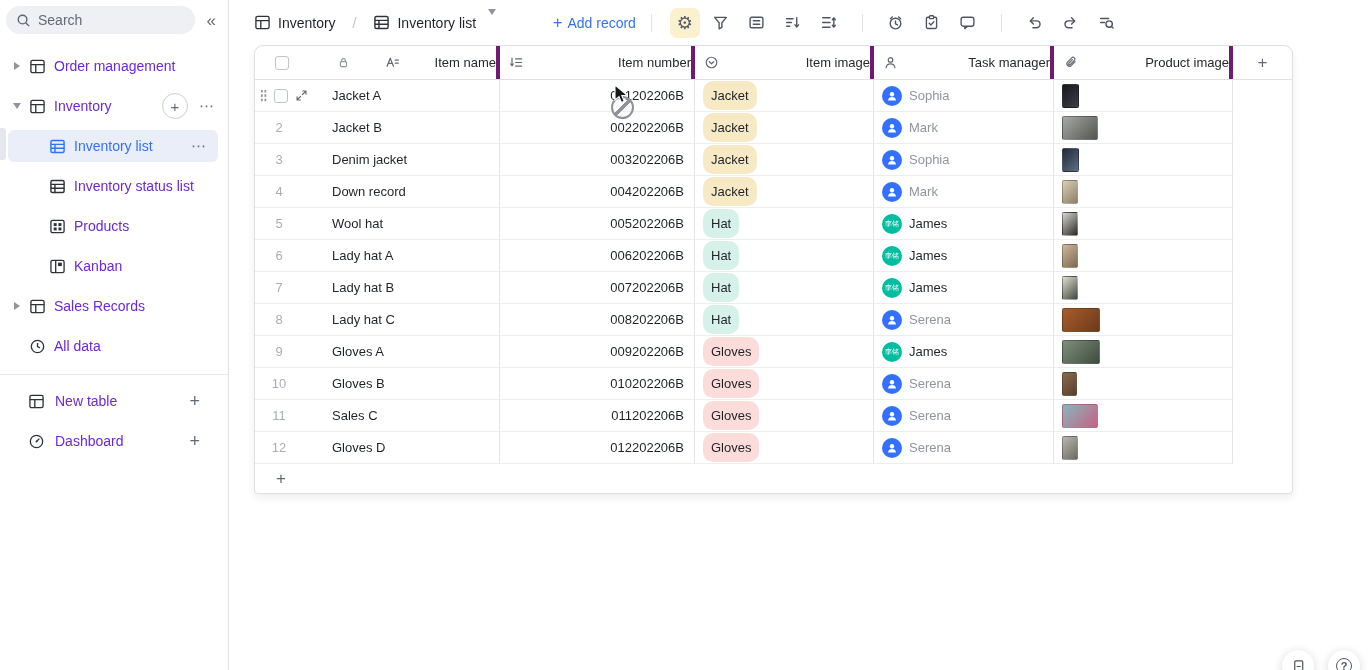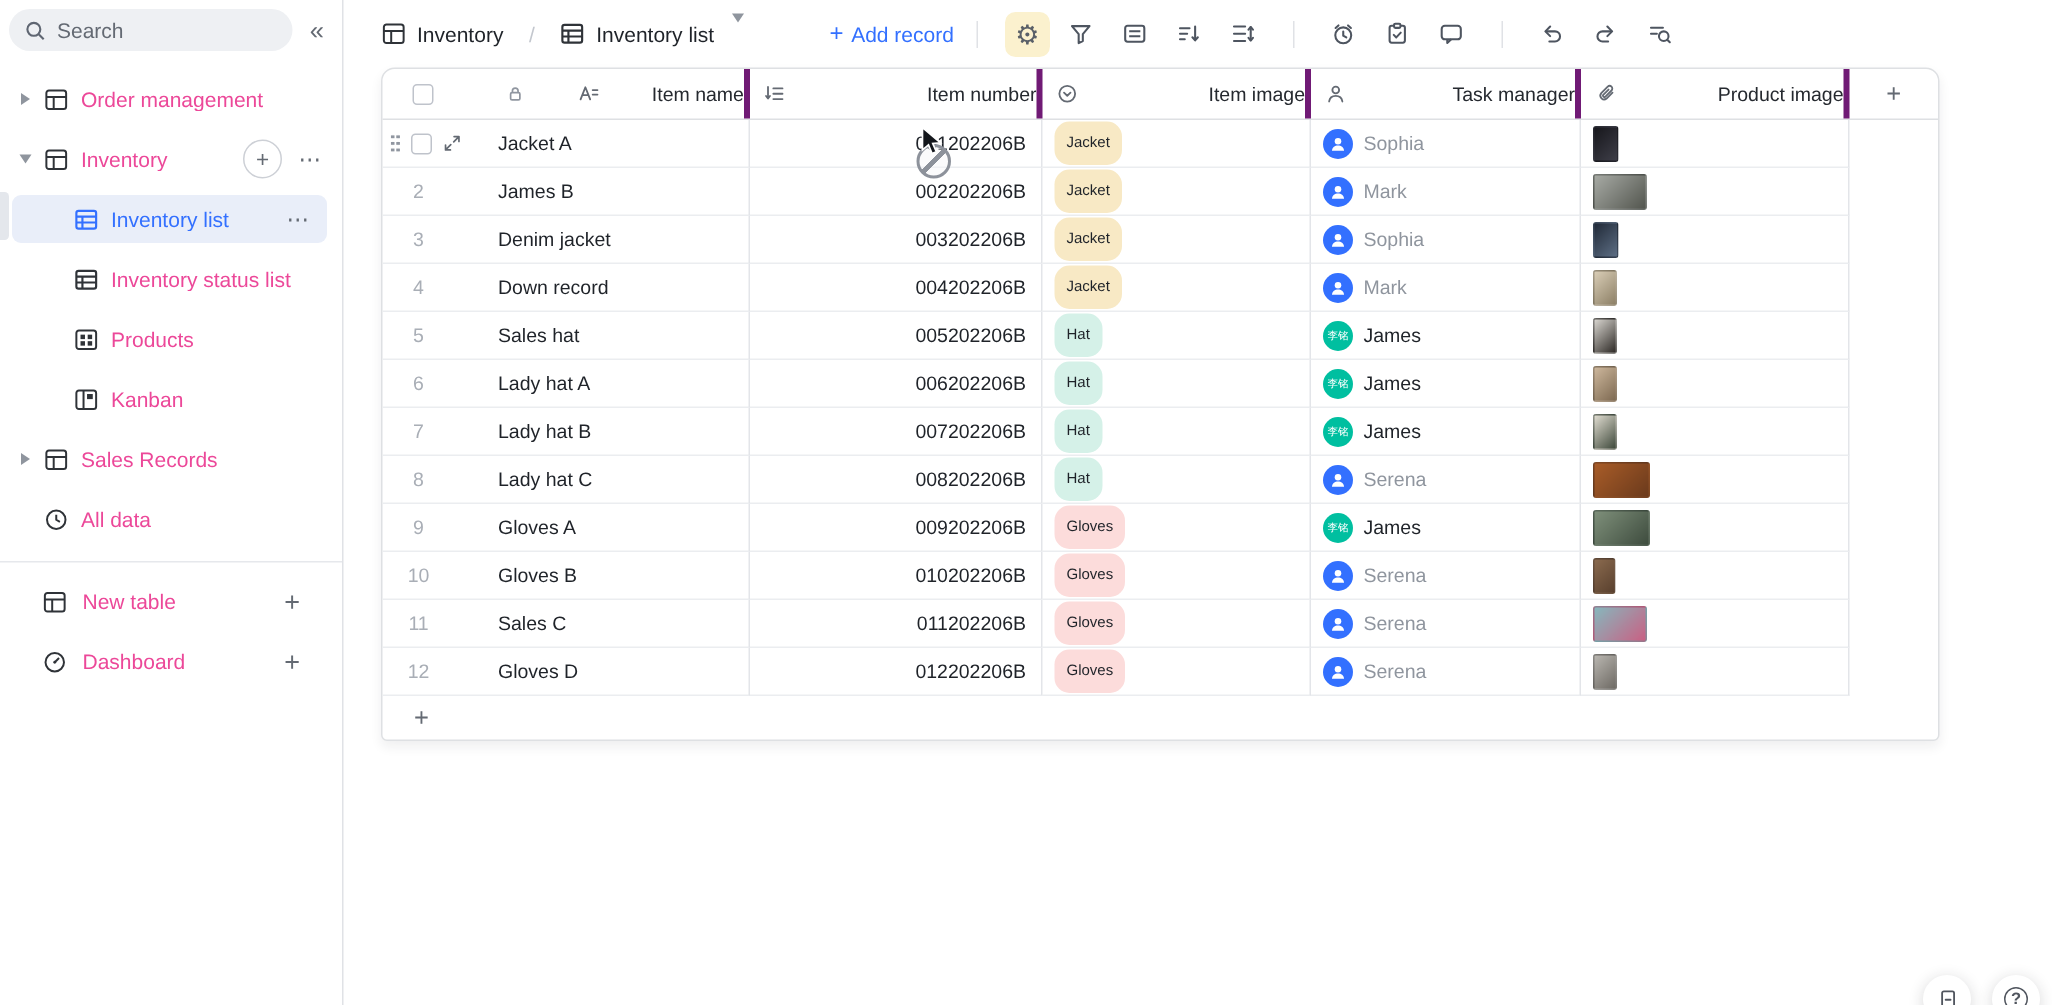--- a/index.html
+++ b/index.html
@@ -12,21 +12,21 @@
   .search-pill{flex:1;height:28px;background:#eef0f3;border-radius:14px;display:flex;align-items:center;
                padding:0 10px;gap:7px;}
   .search-ph{font-size:14px;color:#646a73;}
   .collapse-btn{font-size:17px;color:#646a73;cursor:pointer;padding:0 4px;line-height:1;}
   .side-nav{padding-top:6px;}
   .nav-row{height:40px;display:flex;align-items:center;font-size:14px;}
   .nav-row.lvl0{padding:0 10px 0 12px;gap:8px;}
   .caret{width:9px;flex:none;display:flex;justify-content:center;}
   .caret-r{width:0;height:0;border-left:6px solid #8f959e;border-top:4.5px solid transparent;border-bottom:4.5px solid transparent;}
   .caret-d{width:0;height:0;border-top:6px solid #8f959e;border-left:4.5px solid transparent;border-right:4.5px solid transparent;}
-  .nav-label{flex:1;color:#ec4899;white-space:nowrap;overflow:hidden;}
+  .nav-label{flex:1;color:#6d28d9;white-space:nowrap;overflow:hidden;}
   .plus-pill{width:24px;height:24px;border:1px solid #cdd0d6;border-radius:50%;display:flex;align-items:center;
              justify-content:center;color:#646a73;font-size:15px;background:#fff;}
   .more-btn{color:#646a73;font-size:15px;padding:0 3px;letter-spacing:1px;}
   .nav-row.lvl1{padding:0 10px 0 8px;}
   .row-inner{flex:1;height:32px;border-radius:6px;display:flex;align-items:center;gap:8px;padding-left:41px;padding-right:8px;}
   .row-inner.selected{background:#e9eef9;}
   .row-inner.selected .nav-label{color:#3370ff;font-weight:500;}
   .side-divider{border-top:1px solid #e6e8ec;margin-top:8px;}
   .side-footer{padding-top:6px;}
   .nav-row.footer{padding:0 28px;gap:10px;align-items:center;}
@@ -61,21 +61,21 @@
   .td{display:flex;align-items:center;border-right:1px solid #e3e5e9;border-bottom:1px solid #ebedf0;
       overflow:hidden;box-sizing:border-box;}
   .td:last-child{border-right:none;border-bottom:none;}
   .td-name{position:relative;padding-left:77px;}
   .row-num{position:absolute;left:8px;width:32px;text-align:center;color:#a9aeb6;font-size:13px;}
   .row-controls{position:absolute;left:5px;top:0;height:100%;display:flex;align-items:center;gap:7px;}
   .drag-dots{width:7px;height:13px;background-image:radial-gradient(circle,#9096a0 1.1px,transparent 1.3px);
              background-size:3.6px 4.4px;}
   .td-number{justify-content:flex-end;padding-right:10px;color:#1f2329;}
   .td-type{padding-left:8px;}
-  .tag{display:inline-flex;align-items:center;height:29px;padding:0 8px;border-radius:10px;color:#1f2329;font-size:10px;}
+  .tag{display:inline-flex;align-items:center;height:29px;padding:0 8px;border-radius:10px;color:#1f2329;font-size:13px;}
   .td-manager{padding-left:8px;gap:7px;}
   .avatar{width:20px;height:20px;border-radius:50%;display:flex;align-items:center;justify-content:center;
           color:#fff;font-size:7px;overflow:hidden;flex:none;}
   .td-image{padding-left:8px;}
   .thumb{height:24px;border-radius:2px;border:1px solid rgba(31,35,41,.14);box-sizing:border-box;}
   .add-row{height:29px;display:flex;align-items:center;padding-left:21px;color:#646a73;font-size:17px;cursor:pointer;}
   
   .cursor{position:absolute;left:614px;top:84px;z-index:30;pointer-events:none;}
   .no-drop{position:absolute;left:611px;top:96px;width:23px;height:23px;border-radius:50%;
            border:2.5px solid #8d929b;box-sizing:border-box;z-index:29;
@@ -374,21 +374,21 @@
     </div>
     <div class="td td-image">
             <span class="thumb" style="width: 17px; background: linear-gradient(135deg, rgb(23, 23, 28), rgb(62, 62, 72));"></span>
           </div>
     <div class="td td-plus"></div>
   </div>
         <div class="grid-row tr">
     <div class="td td-name">
 
       <span class="row-num">2</span>
-      <span class="cell-name-text">James B</span>
+      <span class="cell-name-text">Jacket B</span>
     </div>
     <div class="td td-number">
             <span>002202206B</span>
           </div>
     <div class="td td-type">
             <span class="tag" style="background: rgb(248, 233, 197);">Jacket</span>
           </div>
     <div class="td td-manager">
       <span class="avatar" style="background: rgb(51, 112, 255);">
         <svg width="12" height="12" viewBox="0 0 16 16" fill="#fff">
@@ -452,21 +452,21 @@
     </div>
     <div class="td td-image">
             <span class="thumb" style="width: 16px; background: linear-gradient(135deg, rgb(217, 205, 182), rgb(141, 128, 102));"></span>
           </div>
     <div class="td td-plus"></div>
   </div>
         <div class="grid-row tr">
     <div class="td td-name">
 
       <span class="row-num">5</span>
-      <span class="cell-name-text">Sales hat</span>
+      <span class="cell-name-text">Wool hat</span>
     </div>
     <div class="td td-number">
             <span>005202206B</span>
           </div>
     <div class="td td-type">
             <span class="tag" style="background: rgb(213, 241, 232);">Hat</span>
           </div>
     <div class="td td-manager">
       <span class="avatar" style="background: rgb(0, 191, 160);">李铭</span>
       <span class="mgr-name" style="color: rgb(31, 35, 41);">James</span>

